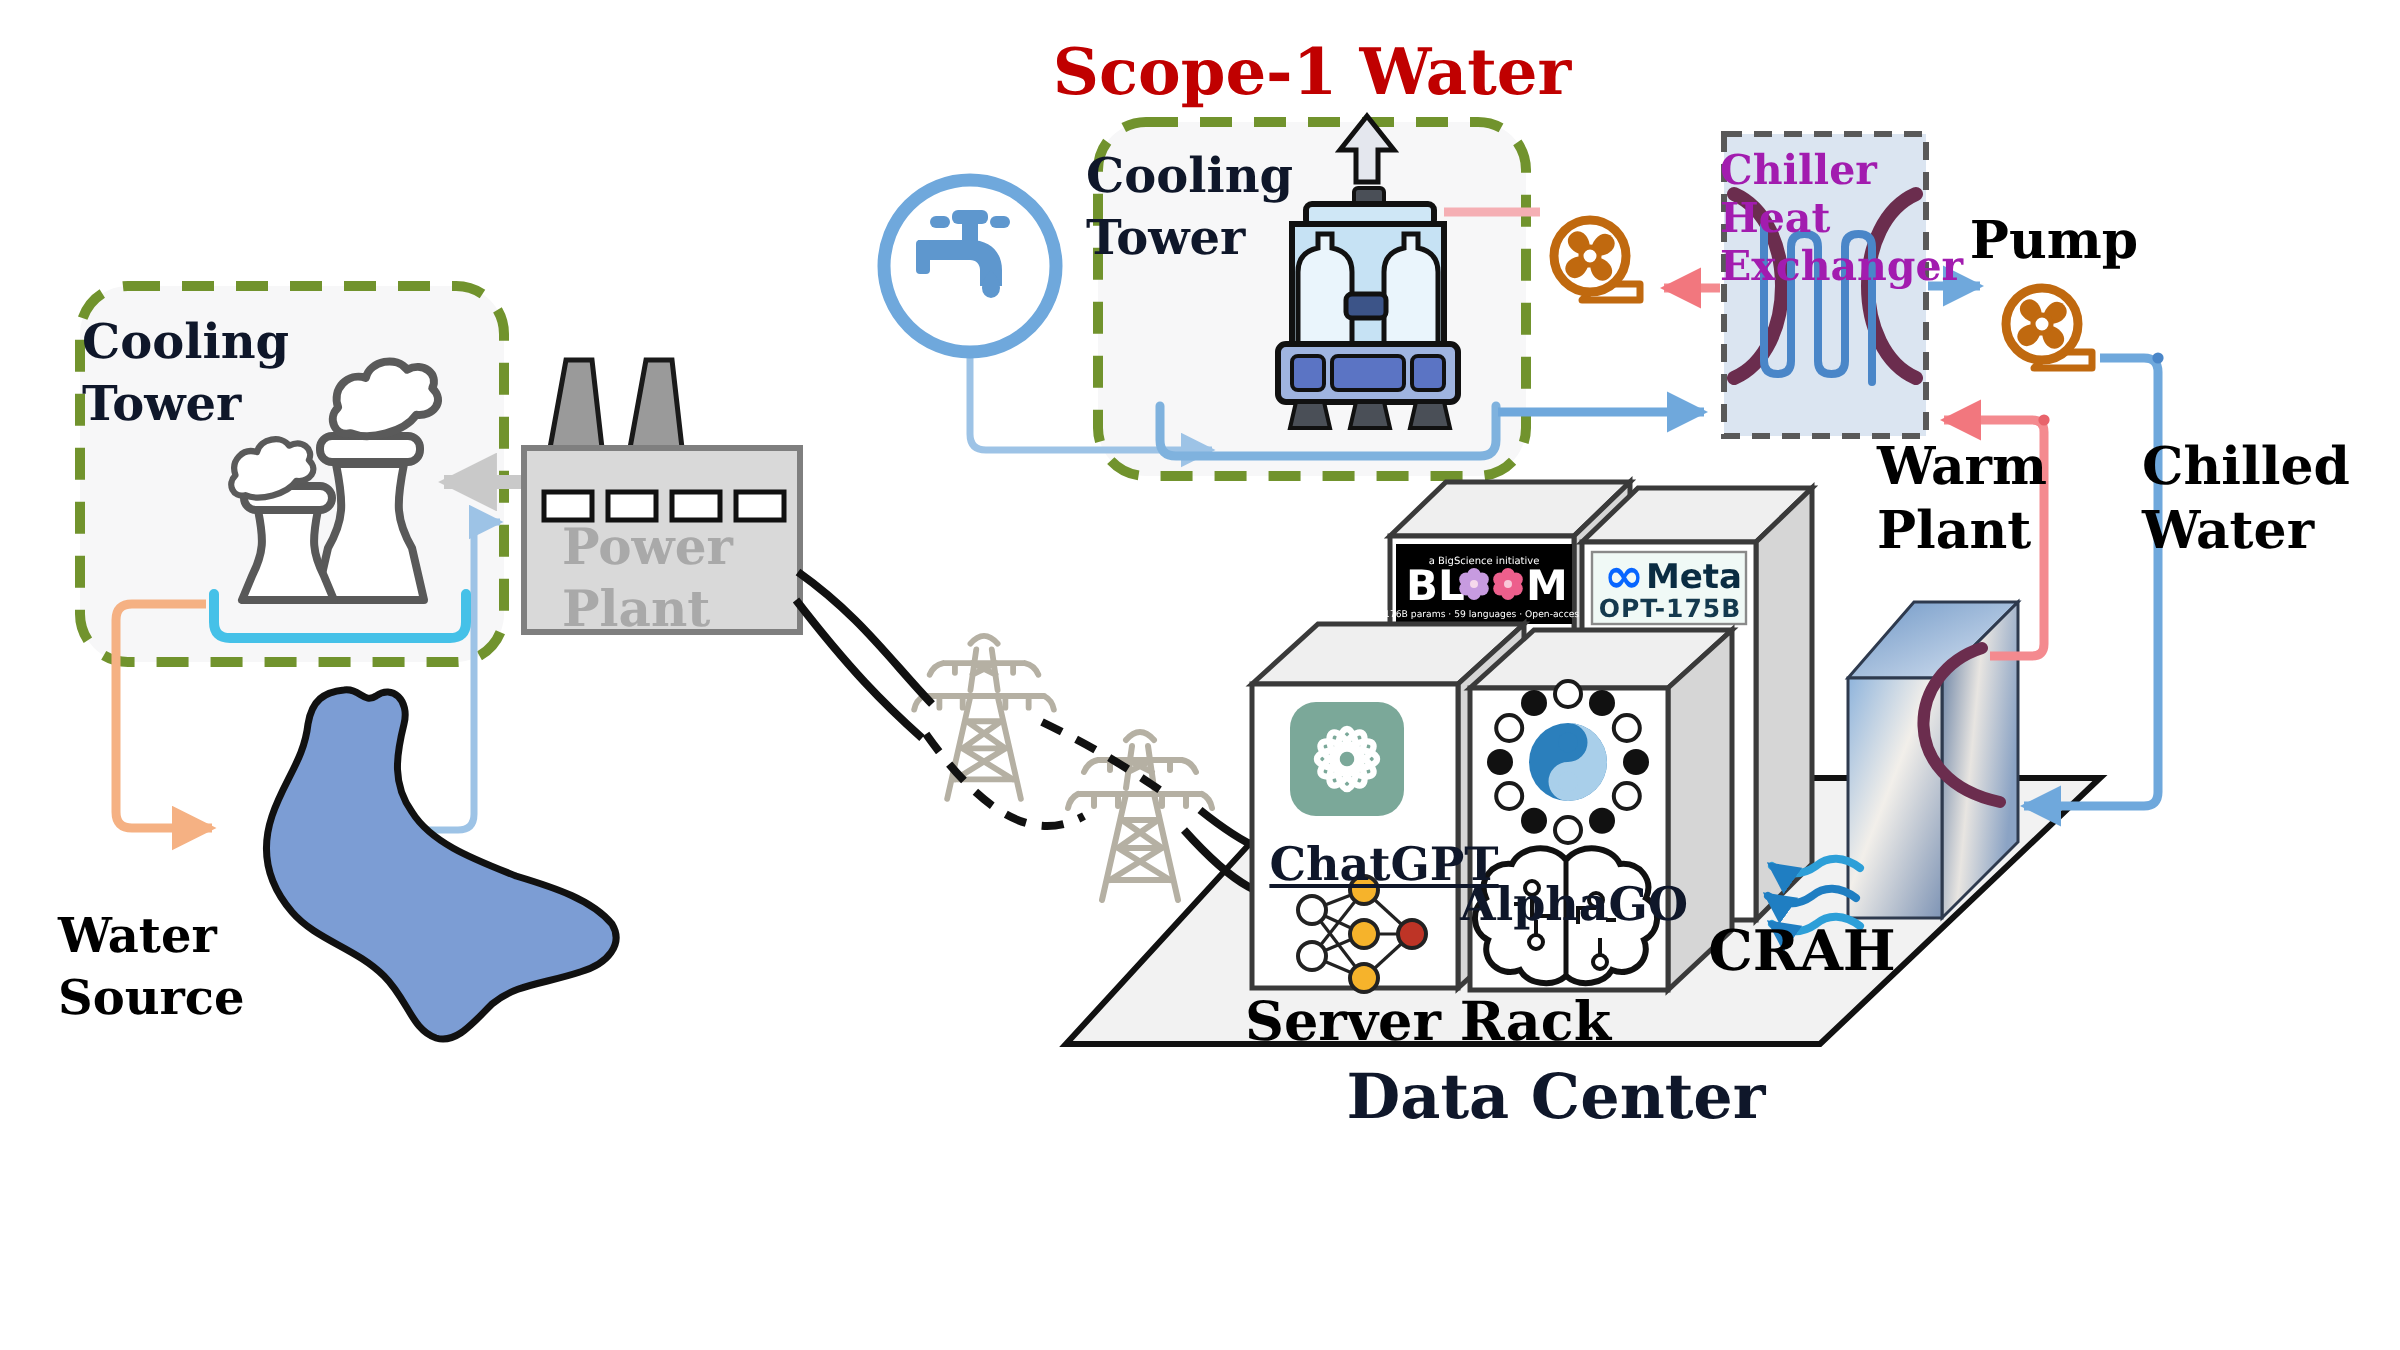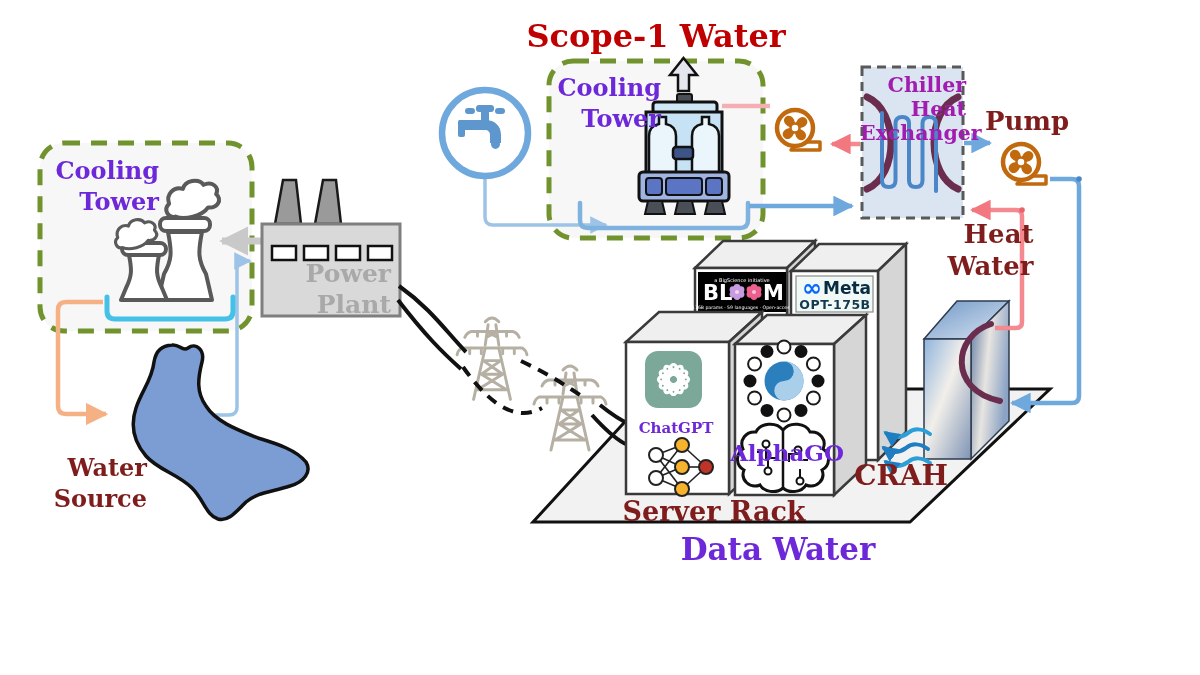--- a/index.html
+++ b/index.html
@@ -1,23 +1,23 @@
 <!DOCTYPE html>
 <html><head>
 <meta charset="utf-8">
 <style>
   html,body{margin:0;padding:0;background:#fff;}
   .stage{position:relative;width:1200px;height:675px;background:#fff;overflow:hidden;
          font-family:"DejaVu Serif","Liberation Serif",serif;}
   .stage svg{position:absolute;left:0;top:0;}
-  .lbl{position:absolute;transform:translateX(-50%);text-align:right;font-weight:700;white-space:nowrap;}
+  .lbl{position:absolute;transform:translateX(-50%);text-align:left;font-weight:700;white-space:nowrap;}
   .wrap{white-space:normal;}
   .red{color:#C00000;font-size:32px;}
-  .gray{color:#7f1d1d;}
-  .blk{color:#6d28d9;}
+  .gray{color:#000000;}
+  .blk{color:#0f172a;}
   .sans{font-family:"DejaVu Sans","Liberation Sans",sans-serif;}
 </style>
 </head>
 <body>
 
 <div class="stage">
 
 <svg width="1200" height="675" viewBox="0 0 1200 675">
   <defs>
     <marker id="mPale" viewBox="0 0 10 10" refX="9" refY="5" markerWidth="5" markerHeight="5" orient="auto">
@@ -312,22 +312,23 @@
 <div class="lbl red" style="left:656px;top:17px;">Scope-1 Water</div>
 
 <div class="lbl blk wrap" style="left:602px;top:72px;width:118px;font-size:24px;line-height:31px;">Cooling Tower</div>
 <div class="lbl blk wrap" style="left:100px;top:155px;width:118px;font-size:24px;line-height:31px;">Cooling Tower</div>
 
 <div class="lbl wrap" style="left:336px;top:258px;width:110px;font-size:25px;line-height:31px;color:#A9A9A9;">Power Plant</div>
 <div class="lbl gray wrap" style="left:88px;top:452px;width:118px;font-size:24px;line-height:31px;">Water Source</div>
 
 <div class="lbl wrap" style="left:913px;top:73px;width:106px;font-size:20.5px;line-height:24px;color:#a21caf;">Chiller Heat Exchanger</div>
 <div class="lbl gray" style="left:1027px;top:106px;font-size:26px;">Pump</div>
-<div class="lbl gray wrap" style="left:986px;top:218px;width:95px;font-size:26px;line-height:32px;">Heat Water</div>
+<div class="lbl gray wrap" style="left:986px;top:218px;width:95px;font-size:26px;line-height:32px;">Warm Plant</div>
+<div class="lbl gray wrap" style="left:1126px;top:218px;width:110px;font-size:26px;line-height:32px;">Chilled Water</div>
 
 <div class="lbl gray" style="left:901px;top:459px;font-size:28px;">CRAH</div>
 <div class="lbl gray" style="left:714px;top:496px;font-size:27px;">Server Rack</div>
-<div class="lbl blk" style="left:778px;top:531px;font-size:31px;">Data Water</div>
-
-<div class="lbl blk" style="left:676px;top:419px;font-size:15px;">ChatGPT</div>
+<div class="lbl blk" style="left:778px;top:531px;font-size:31px;">Data Center</div>
+
+<div class="lbl blk" style="left:692px;top:419px;font-size:23px;text-decoration:underline;">ChatGPT</div>
 <div class="lbl blk" style="left:787px;top:411px;font-size:23px;margin-top:28px;">AlphaGO</div>
 
 </div>
 
 </body></html>

